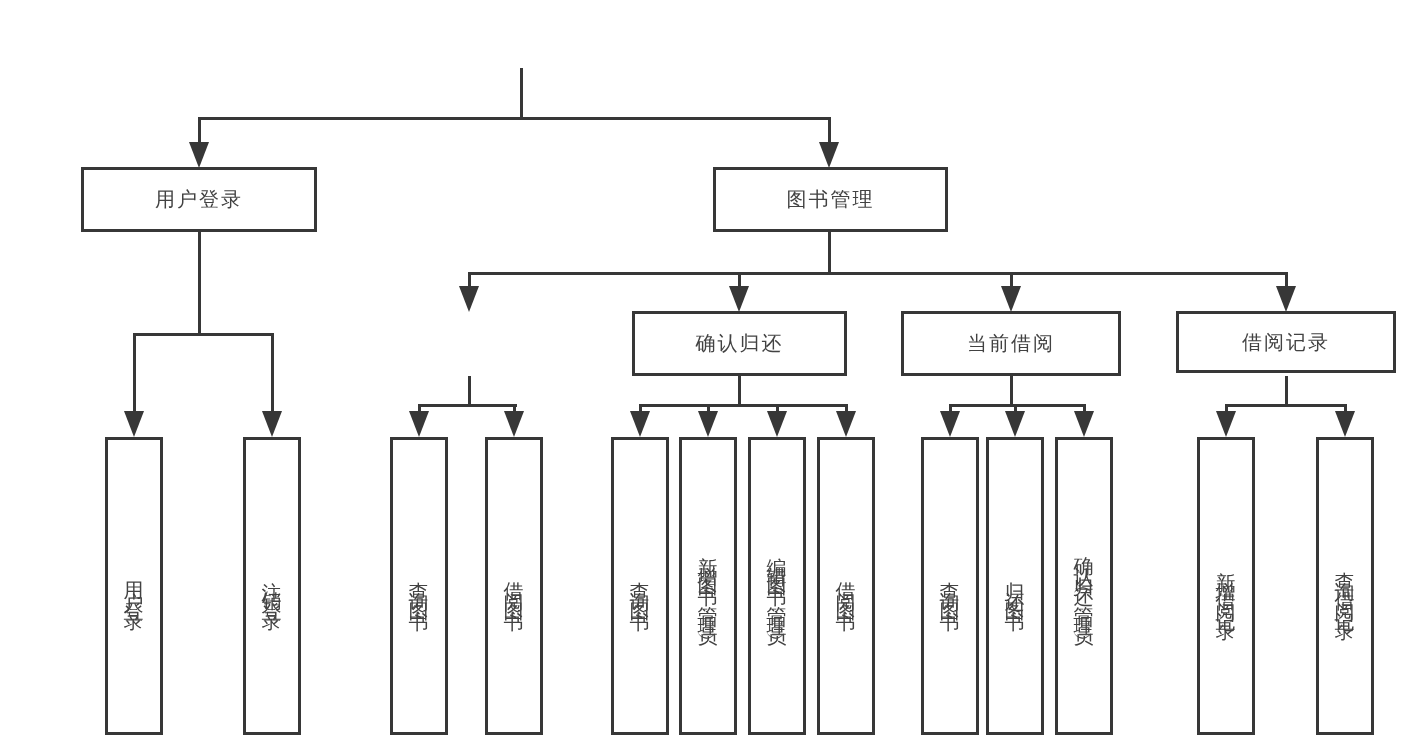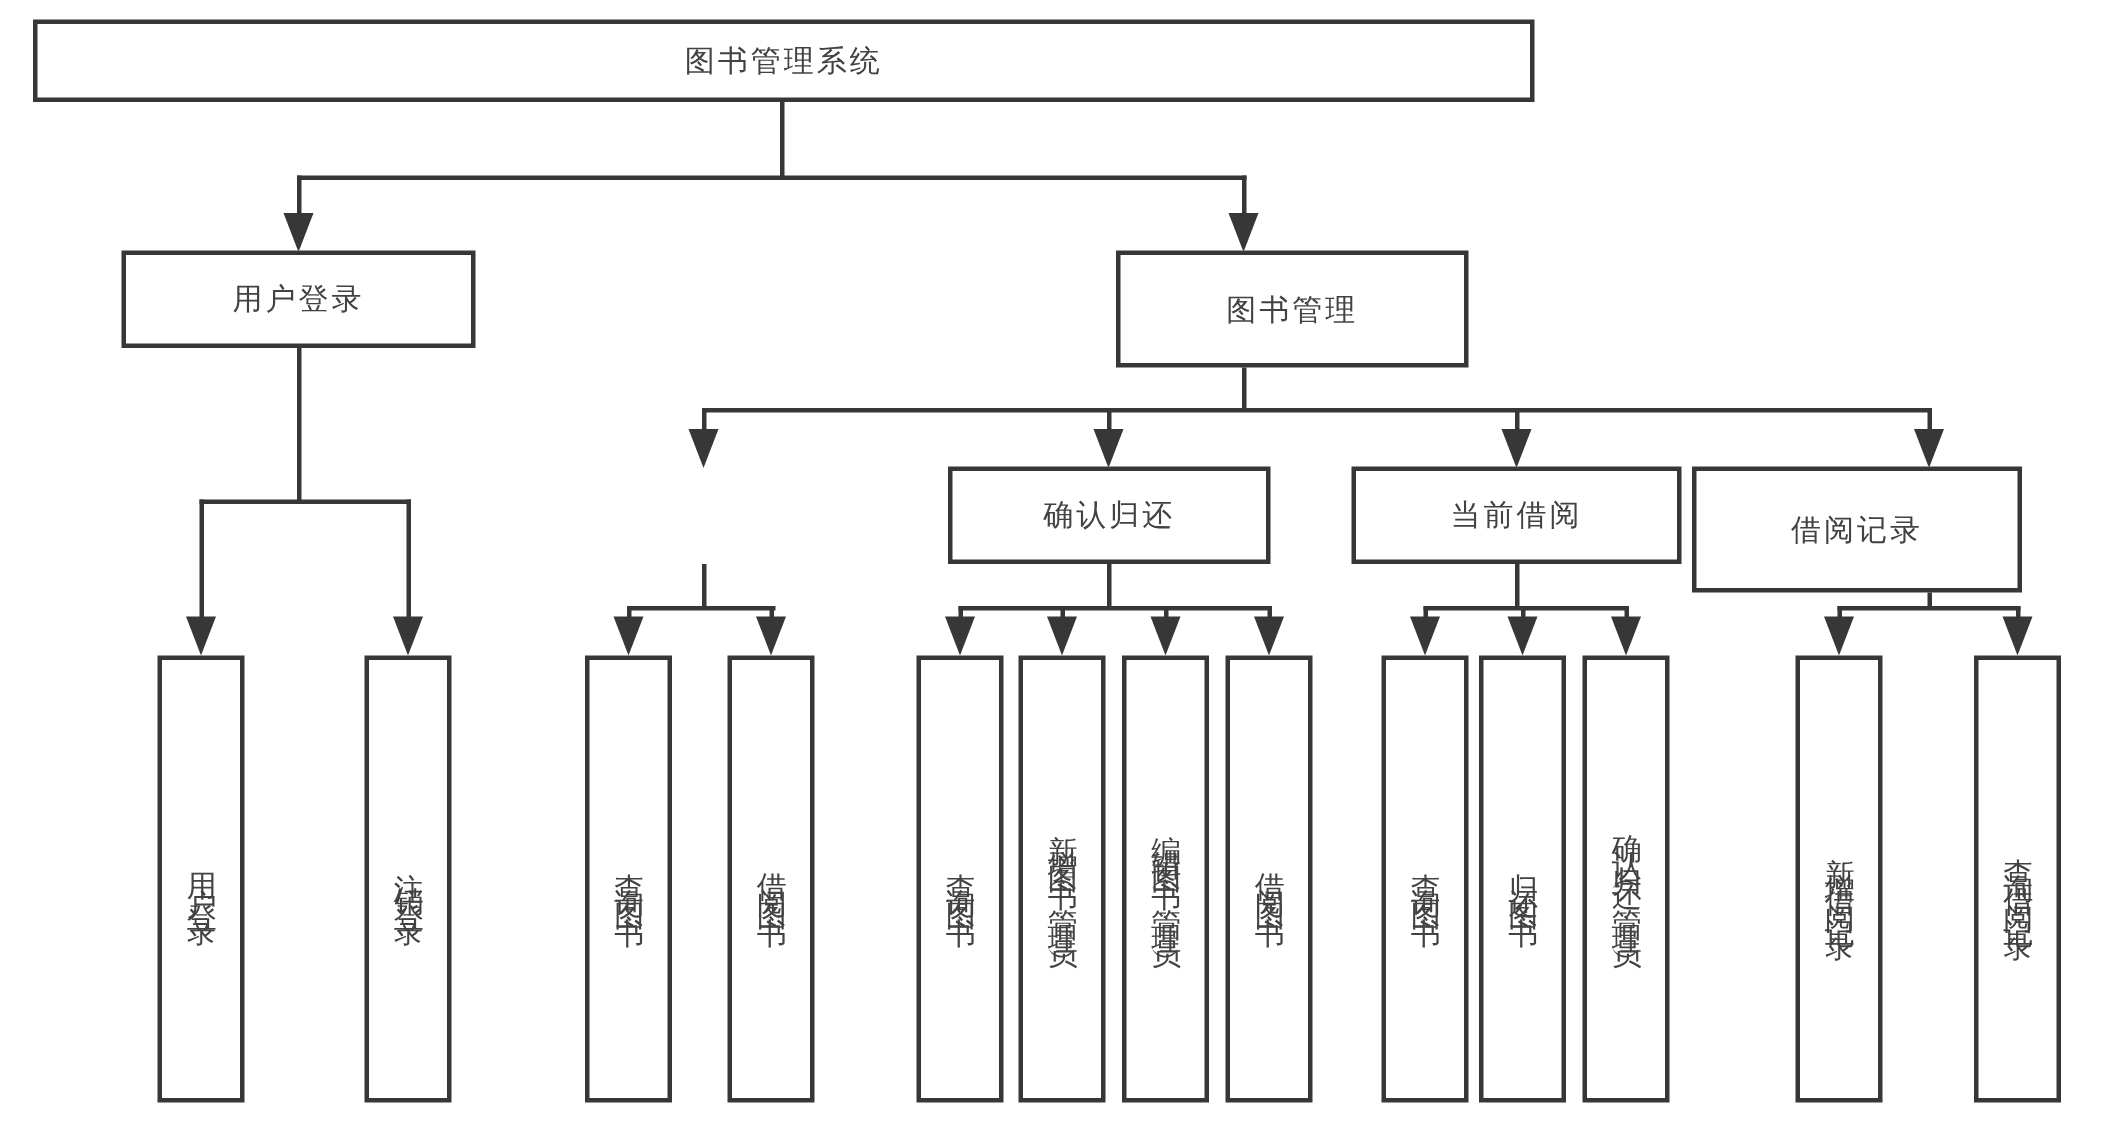--- a/index.html
+++ b/index.html
@@ -88,38 +88,35 @@
   <div class="ah" style="left:1005px;top:411px"></div>
   <div class="ah" style="left:1074px;top:411px"></div>
 
   <div class="vl" style="left:1285px;top:376px;height:30px"></div>
   <div class="hl" style="left:1225px;top:404px;width:122px"></div>
   <div class="vl" style="left:1225px;top:404px;height:12px"></div>
   <div class="vl" style="left:1344px;top:404px;height:12px"></div>
   <div class="ah" style="left:1216px;top:411px"></div>
   <div class="ah" style="left:1335px;top:411px"></div>
 
-  <div class="box" style="left:22px;top:13px;width:1001px;height:55px">
-    <span class="hlabel">图书管理系统</span>
-  </div>
 
   <div class="box" style="left:81px;top:167px;width:236px;height:65px">
     <span class="hlabel">用户登录</span>
   </div>
-  <div class="box" style="left:744px;top:167px;width:235px;height:78px">
+  <div class="box" style="left:713px;top:167px;width:235px;height:65px">
     <span class="hlabel">图书管理</span>
   </div>
 
   <div class="box" style="left:632px;top:311px;width:215px;height:65px">
     <span class="hlabel">确认归还</span>
   </div>
   <div class="box" style="left:901px;top:311px;width:220px;height:65px">
     <span class="hlabel">当前借阅</span>
   </div>
-  <div class="box" style="left:1128px;top:311px;width:220px;height:84px">
+  <div class="box" style="left:1176px;top:311px;width:220px;height:62px">
     <span class="hlabel">借阅记录</span>
   </div>
 
   <div class="box leaf" style="left:105px;top:437px;width:58px;height:298px">
     <span class="vtext">用户登录</span>
   </div>
   <div class="box leaf" style="left:243px;top:437px;width:58px;height:298px">
     <span class="vtext">注销登录</span>
   </div>
   <div class="box leaf" style="left:390px;top:437px;width:58px;height:298px">

